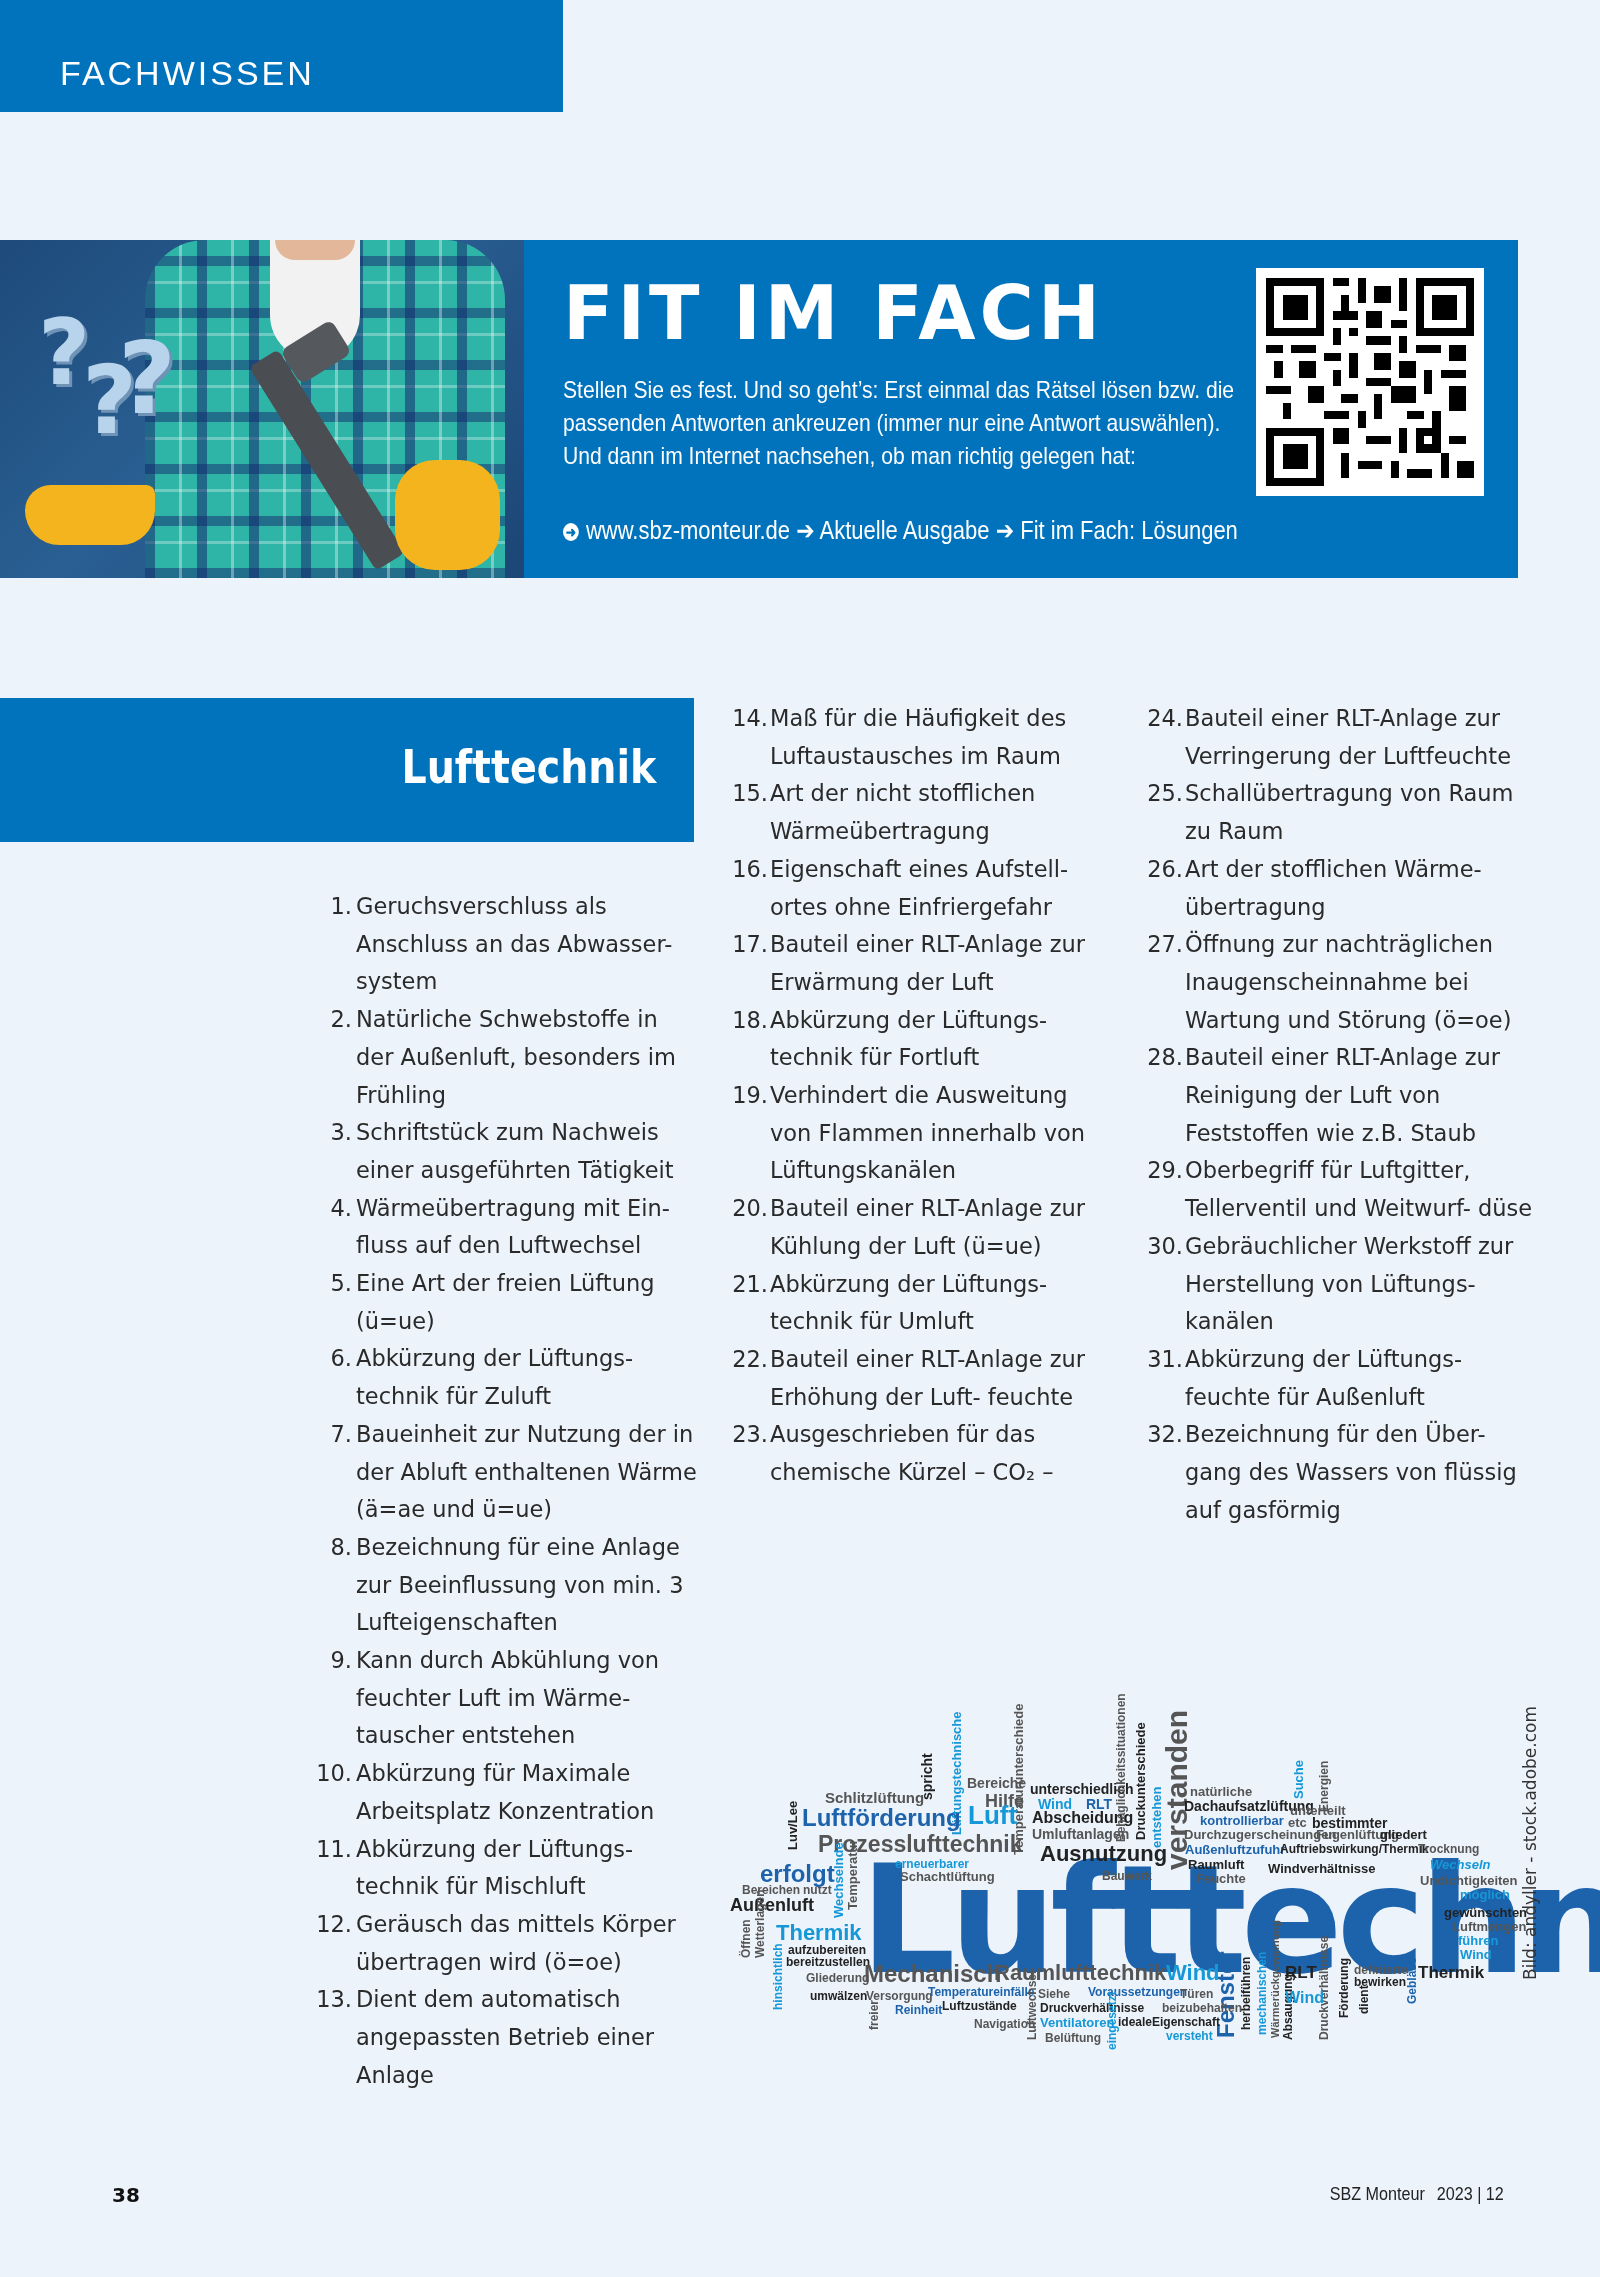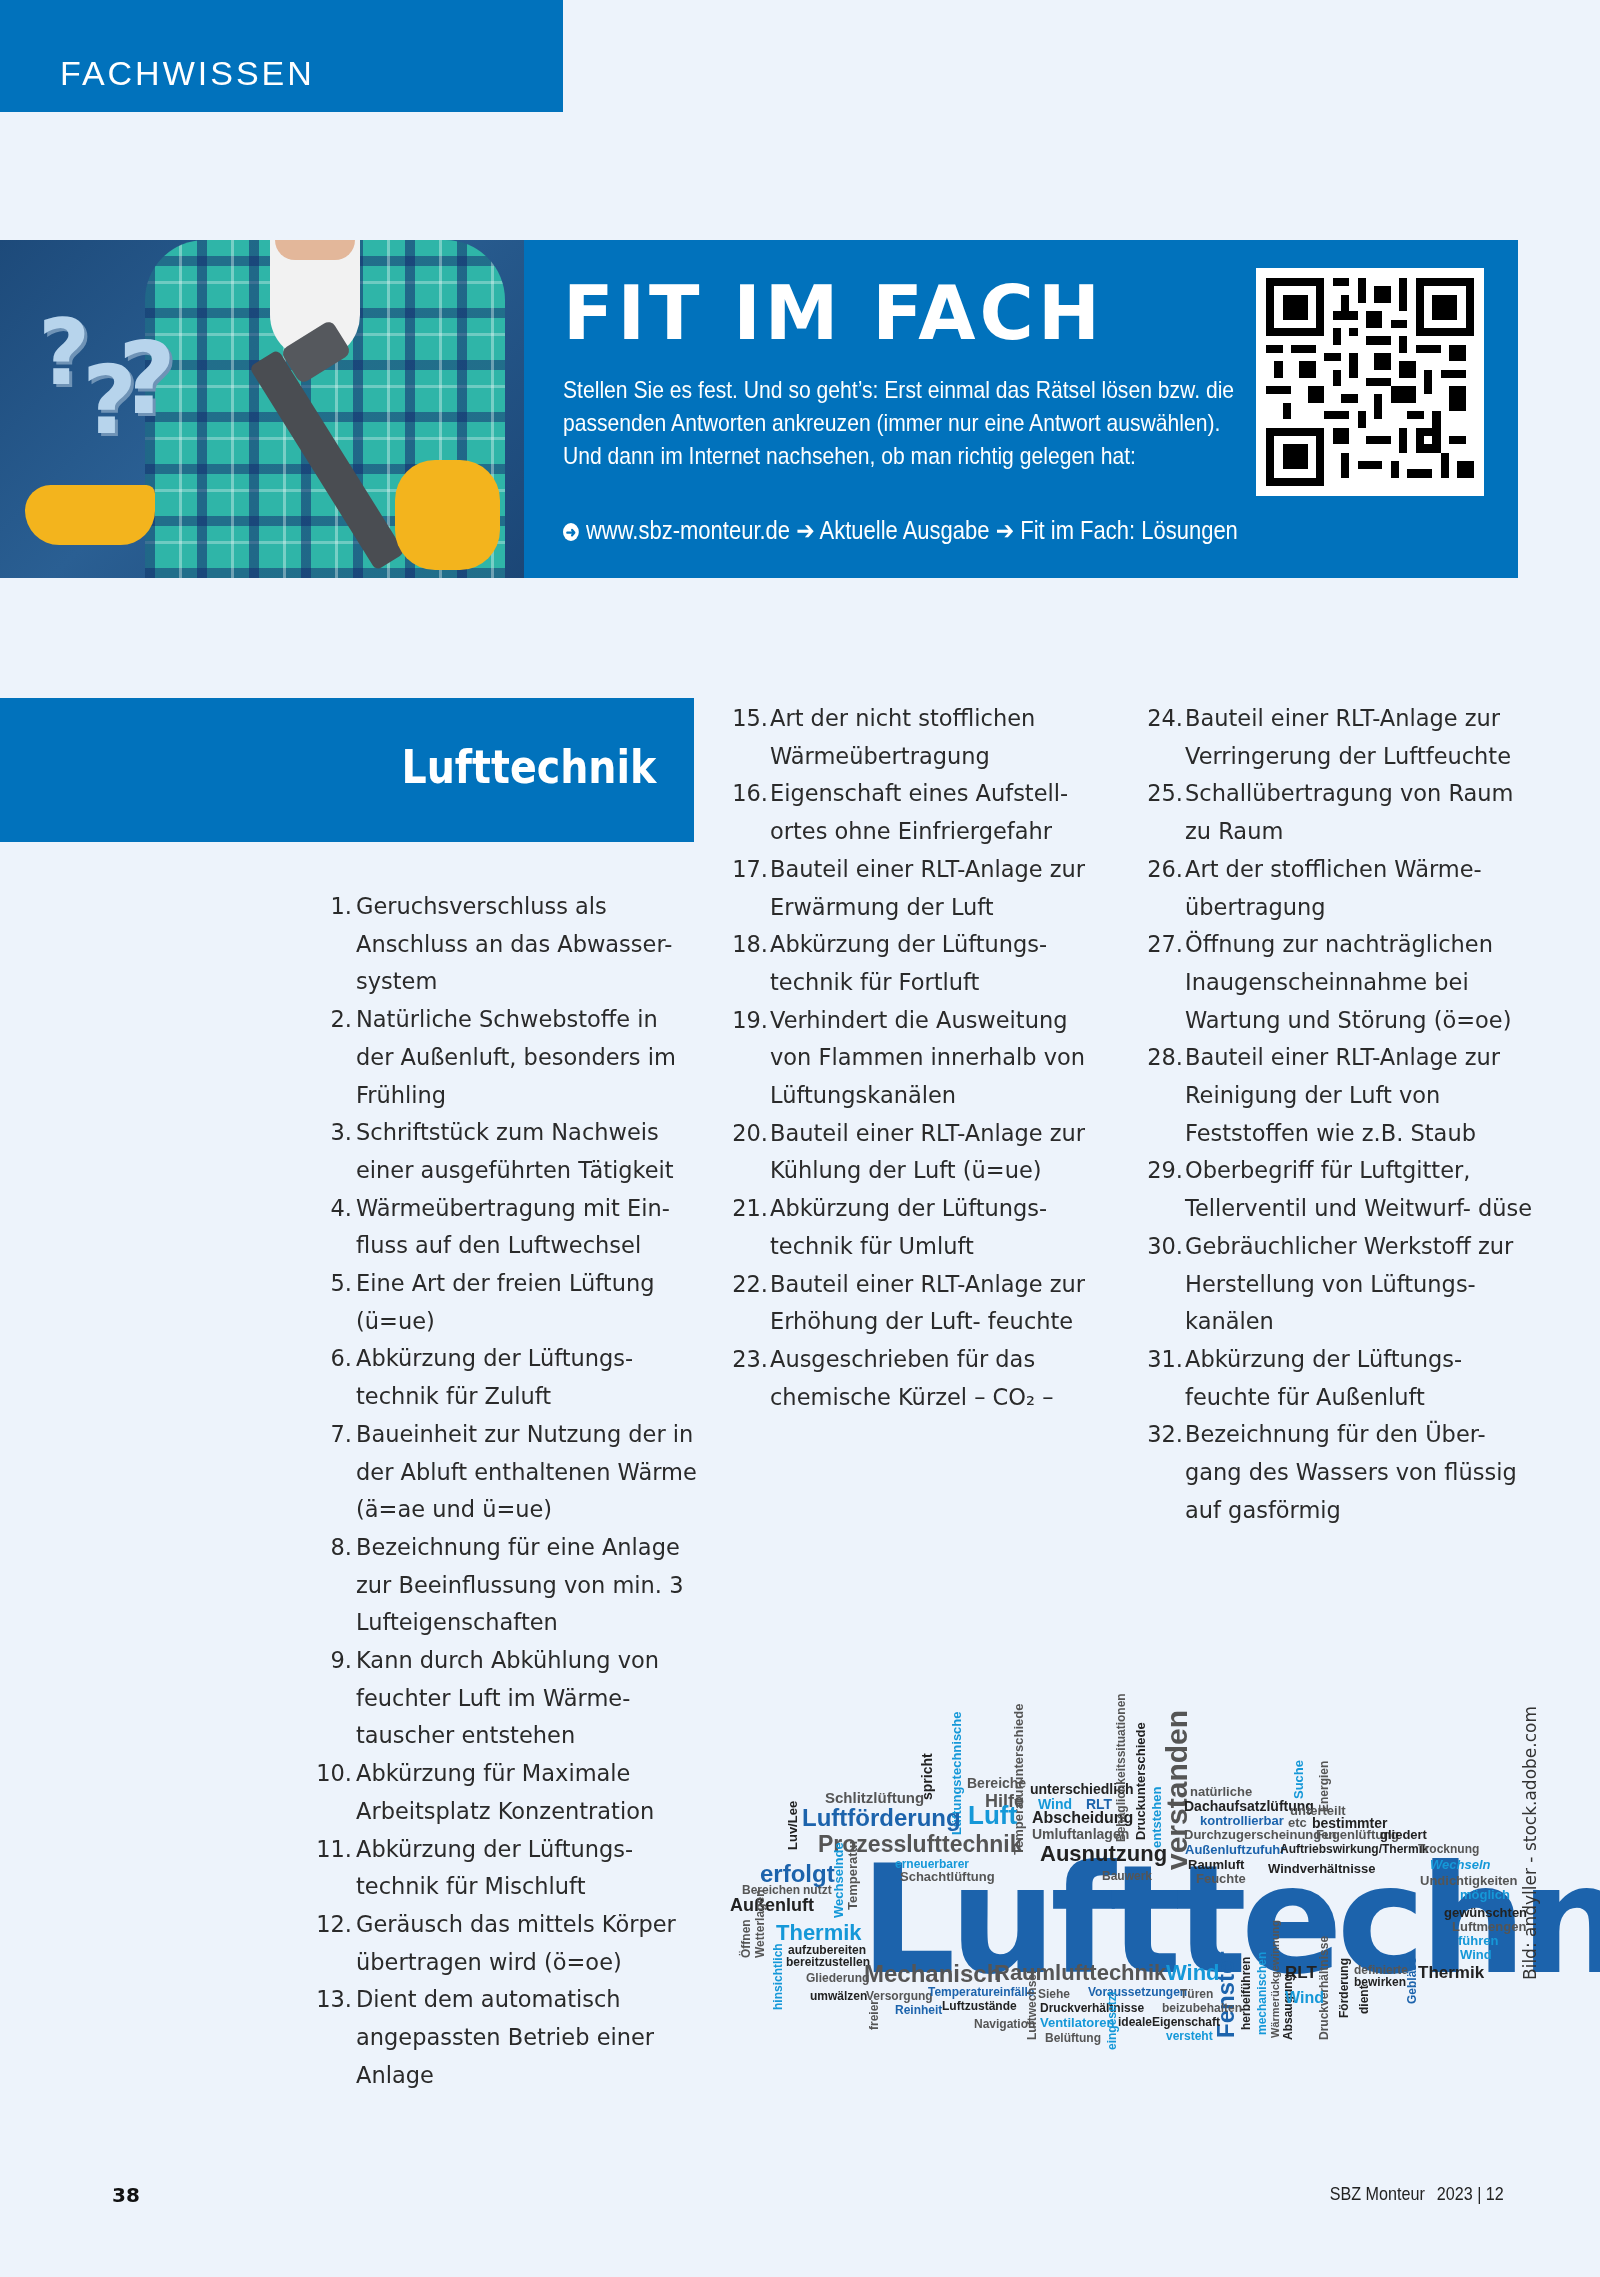--- a/index.html
+++ b/index.html
@@ -164,20 +164,21 @@
   <li><span class="num">7.</span><span>Baueinheit zur Nutzung der in der Abluft enthaltenen Wärme (ä=ae und ü=ue)</span></li>
   <li><span class="num">8.</span><span>Bezeichnung für eine Anlage zur Beeinflussung von min. 3 Lufteigenschaften</span></li>
   <li><span class="num">9.</span><span>Kann durch Abkühlung von feuchter Luft im Wärme- tauscher entstehen</span></li>
   <li><span class="num">10.</span><span>Abkürzung für Maximale Arbeitsplatz Konzentration</span></li>
   <li><span class="num">11.</span><span>Abkürzung der Lüftungs- technik für Mischluft</span></li>
   <li><span class="num">12.</span><span>Geräusch das mittels Körper übertragen wird (ö=oe)</span></li>
   <li><span class="num">13.</span><span>Dient dem automatisch angepassten Betrieb einer Anlage</span></li>
 </ol>
 
 <ol class="clues col2">
+  <li><span class="num">14.</span><span>Maß für die Häufigkeit des Luftaustausches im Raum</span></li>
   <li><span class="num">15.</span><span>Art der nicht stofflichen Wärmeübertragung</span></li>
   <li><span class="num">16.</span><span>Eigenschaft eines Aufstell- ortes ohne Einfriergefahr</span></li>
   <li><span class="num">17.</span><span>Bauteil einer RLT-Anlage zur Erwärmung der Luft</span></li>
   <li><span class="num">18.</span><span>Abkürzung der Lüftungs- technik für Fortluft</span></li>
   <li><span class="num">19.</span><span>Verhindert die Ausweitung von Flammen innerhalb von Lüftungskanälen</span></li>
   <li><span class="num">20.</span><span>Bauteil einer RLT-Anlage zur Kühlung der Luft (ü=ue)</span></li>
   <li><span class="num">21.</span><span>Abkürzung der Lüftungs- technik für Umluft</span></li>
   <li><span class="num">22.</span><span>Bauteil einer RLT-Anlage zur Erhöhung der Luft- feuchte</span></li>
   <li><span class="num">23.</span><span>Ausgeschrieben für das chemische Kürzel – CO₂ –</span></li>
 </ol>

